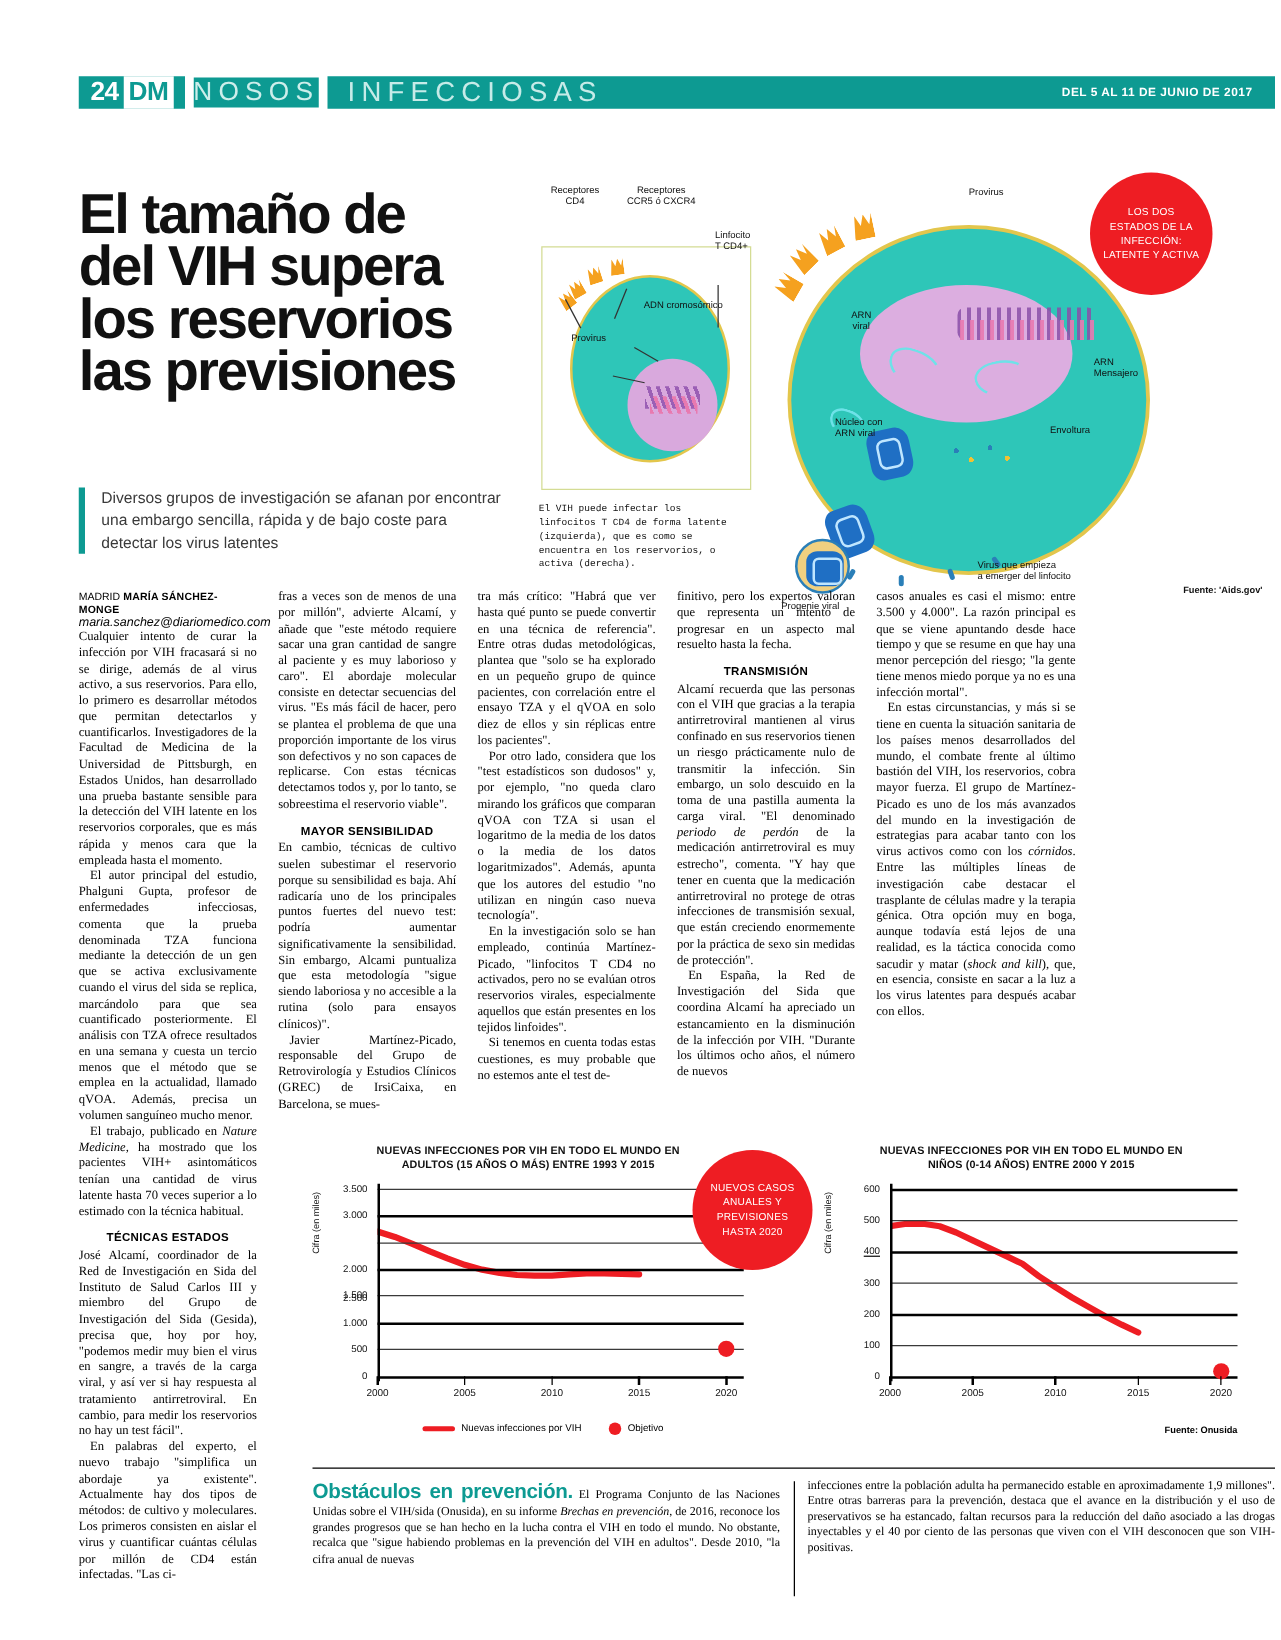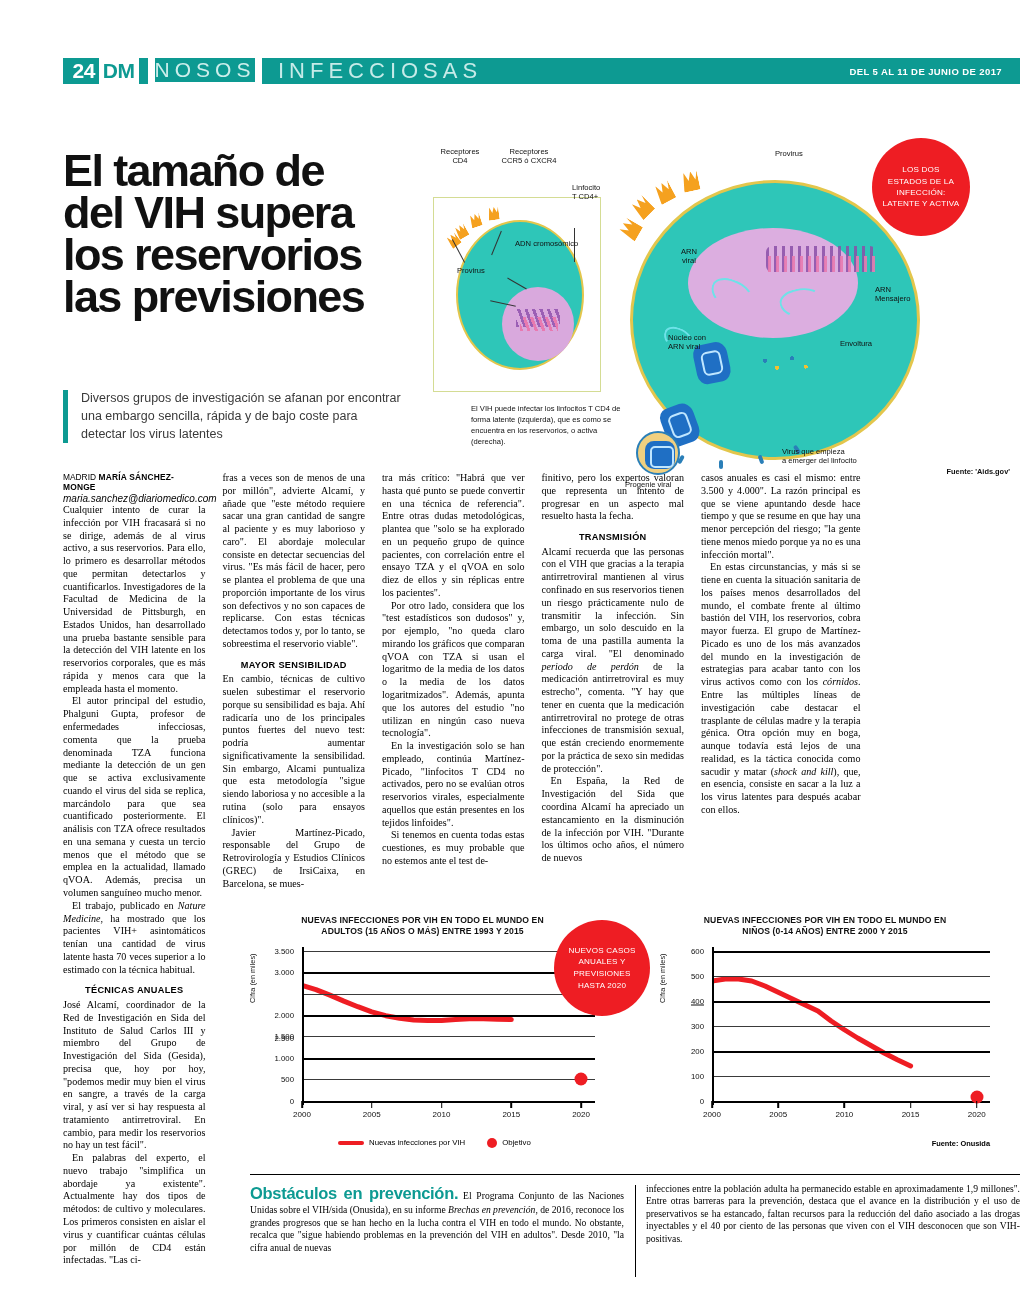--- a/index.html
+++ b/index.html
@@ -9,22 +9,22 @@
     background:#ffffff;
     font-family:"Liberation Serif", serif;
     color:#000;
     position:relative;
     overflow:hidden;
   }
   .page { position:relative; width:1025px; height:1312px; }
 
   
   .masthead {
-    position:absolute; left:63px; top:58px; width:957px; height:51px;
-    display:flex; align-items:flex-start;
+    position:absolute; left:63px; top:48px; width:957px; height:51px;
+    display:flex; align-items:center;
   }
   .mh-block {
     background:#0d9a92;
     display:flex; align-items:center; justify-content:center;
     color:#fff;
     font-family:"Liberation Sans", sans-serif;
   }
   .mh-num { width:85px; font-size:21px; font-weight:bold; letter-spacing:-0.5px; }
   .mh-num .dm { background:#fff; color:#0d9a92; padding:1px 4px; margin-left:4px; font-weight:bold; }
   .mh-gap { width:7px; background:#fff; }
@@ -153,22 +153,22 @@
   .badge-red {
     position:absolute; left:452px; top:3px; width:98px; height:98px;
     border-radius:50%; background:#ee1d23; color:#fff;
     font-family:"Liberation Sans", sans-serif;
     font-size:8.1px; line-height:1.42; text-align:center;
     display:flex; align-items:center; justify-content:center; flex-direction:column;
     letter-spacing:0.2px;
   }
   .info-caption {
     position:absolute; left:11px; top:268px; width:155px;
-    font-family:Liberation Sans, sans-serif;
-    font-size:7.6px; line-height:1.45; color:#111;margin-left:40px;
+    font-family:Liberation Mono, monospace;
+    font-size:7.6px; line-height:1.45; color:#111;
   }
   .info-source {
     position:absolute; right:10px; top:332px;
     font-family:"Liberation Sans", sans-serif;
     font-size:7.4px; color:#111; font-weight:bold;
   }
   .leader { position:absolute; background:#333; }
 
   
   .cols {
@@ -385,21 +385,21 @@
     <div class="col">
       <div class="byline">
         <span class="city">MADRID</span>
         <span>MARÍA SÁNCHEZ-MONGE</span>
       </div>
       <div class="email">maria.sanchez@diariomedico.com</div>
       <div class="bodytext">
         <p class="first">Cualquier intento de curar la infección por VIH fracasará si no se dirige, además de al virus activo, a sus reservorios. Para ello, lo primero es desarrollar métodos que permitan detectarlos y cuantificarlos. Investigadores de la Facultad de Medicina de la Universidad de Pittsburgh, en Estados Unidos, han desarrollado una prueba bastante sensible para la detección del VIH latente en los reservorios corporales, que es más rápida y menos cara que la empleada hasta el momento.</p>
         <p>El autor principal del estudio, Phalguni Gupta, profesor de enfermedades infecciosas, comenta que la prueba denominada TZA funciona mediante la detección de un gen que se activa exclusivamente cuando el virus del sida se replica, marcándolo para que sea cuantificado posteriormente. El análisis con TZA ofrece resultados en una semana y cuesta un tercio menos que el método que se emplea en la actualidad, llamado qVOA. Además, precisa un volumen sanguíneo mucho menor.</p>
         <p><span>El trabajo, publicado en </span><span class="it">Nature Medicine</span><span>, ha mostrado que los pacientes VIH+ asintomáticos tenían una cantidad de virus latente hasta 70 veces superior a lo estimado con la técnica habitual.</span></p>
-        <div class="subhead">TÉCNICAS ANUALES</div>
+        <div class="subhead">TÉCNICAS ESTADOS</div>
         <p class="first">José Alcamí, coordinador de la Red de Investigación en Sida del Instituto de Salud Carlos III y miembro del Grupo de Investigación del Sida (Gesida), precisa que, hoy por hoy, "podemos medir muy bien el virus en sangre, a través de la carga viral, y así ver si hay respuesta al tratamiento antirretroviral. En cambio, para medir los reservorios no hay un test fácil".</p>
         <p>En palabras del experto, el nuevo trabajo "simplifica un abordaje ya existente". Actualmente hay dos tipos de métodos: de cultivo y moleculares. Los primeros consisten en aislar el virus y cuantificar cuántas células por millón de CD4 están infectadas. "Las ci-</p>
       </div>
     </div>
 
     <div class="col">
       <div class="bodytext">
         <p class="first">fras a veces son de menos de una por millón", advierte Alcamí, y añade que "este método requiere sacar una gran cantidad de sangre al paciente y es muy laborioso y caro". El abordaje molecular consiste en detectar secuencias del virus. "Es más fácil de hacer, pero se plantea el problema de que una proporción importante de los virus son defectivos y no son capaces de replicarse. Con estas técnicas detectamos todos y, por lo tanto, se sobreestima el reservorio viable".</p>
         <div class="subhead">MAYOR SENSIBILIDAD</div>
         <p class="first">En cambio, técnicas de cultivo suelen subestimar el reservorio porque su sensibilidad es baja. Ahí radicaría uno de los principales puntos fuertes del nuevo test: podría aumentar significativamente la sensibilidad. Sin embargo, Alcami puntualiza que esta metodología "sigue siendo laboriosa y no accesible a la rutina (solo para ensayos clínicos)".</p>

